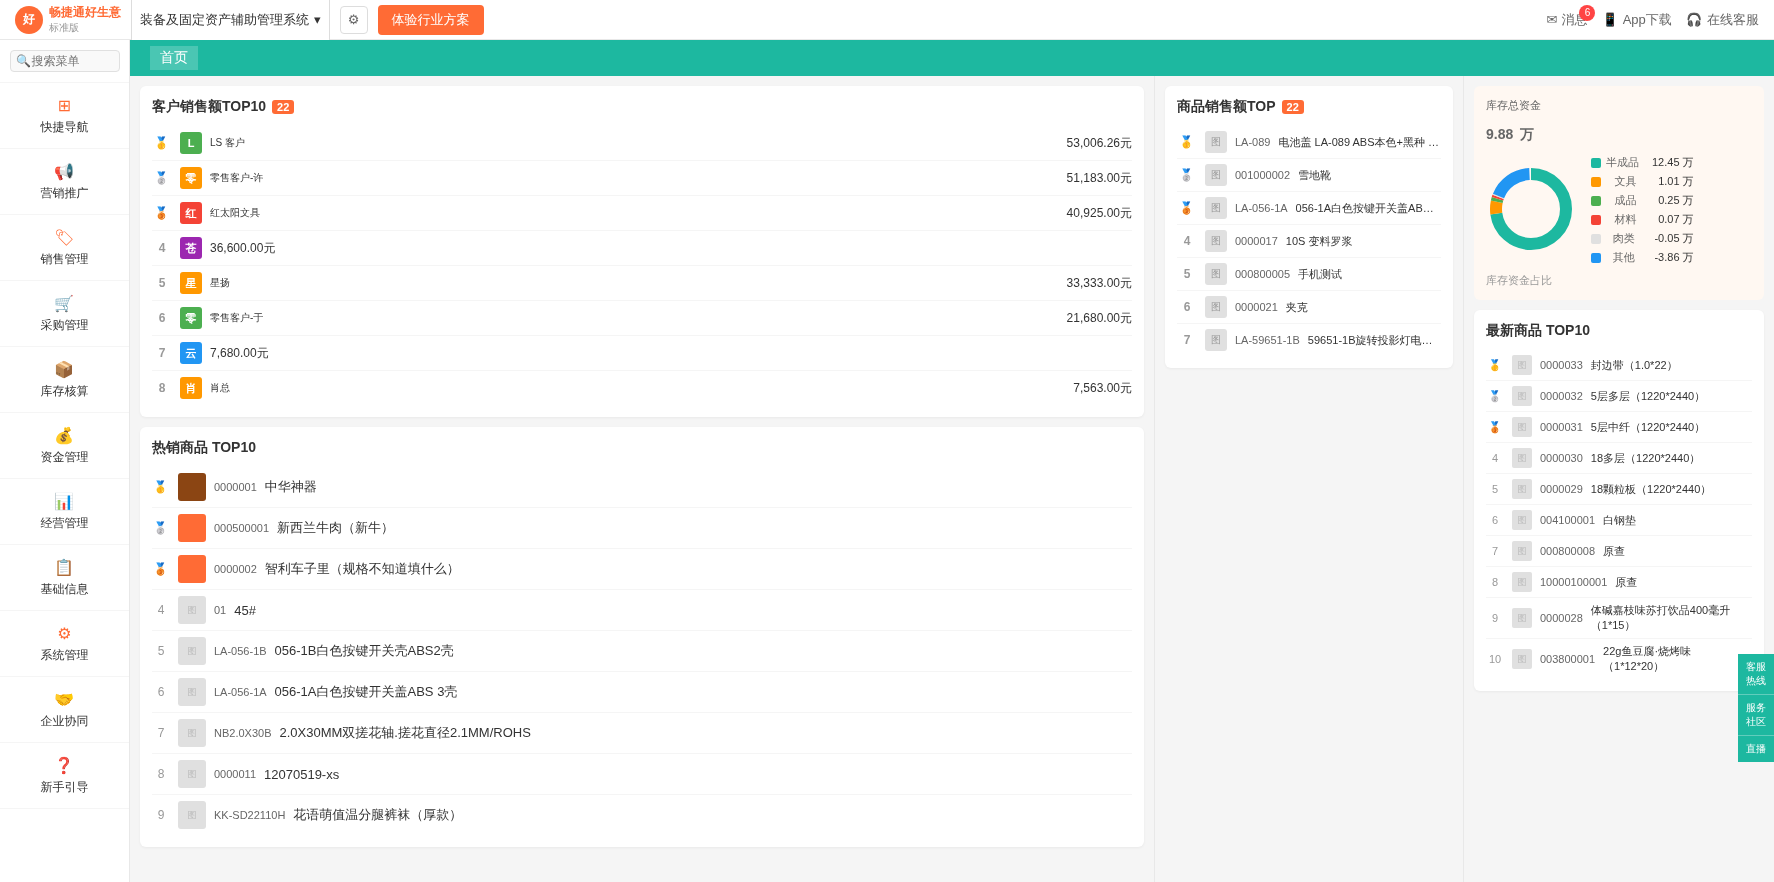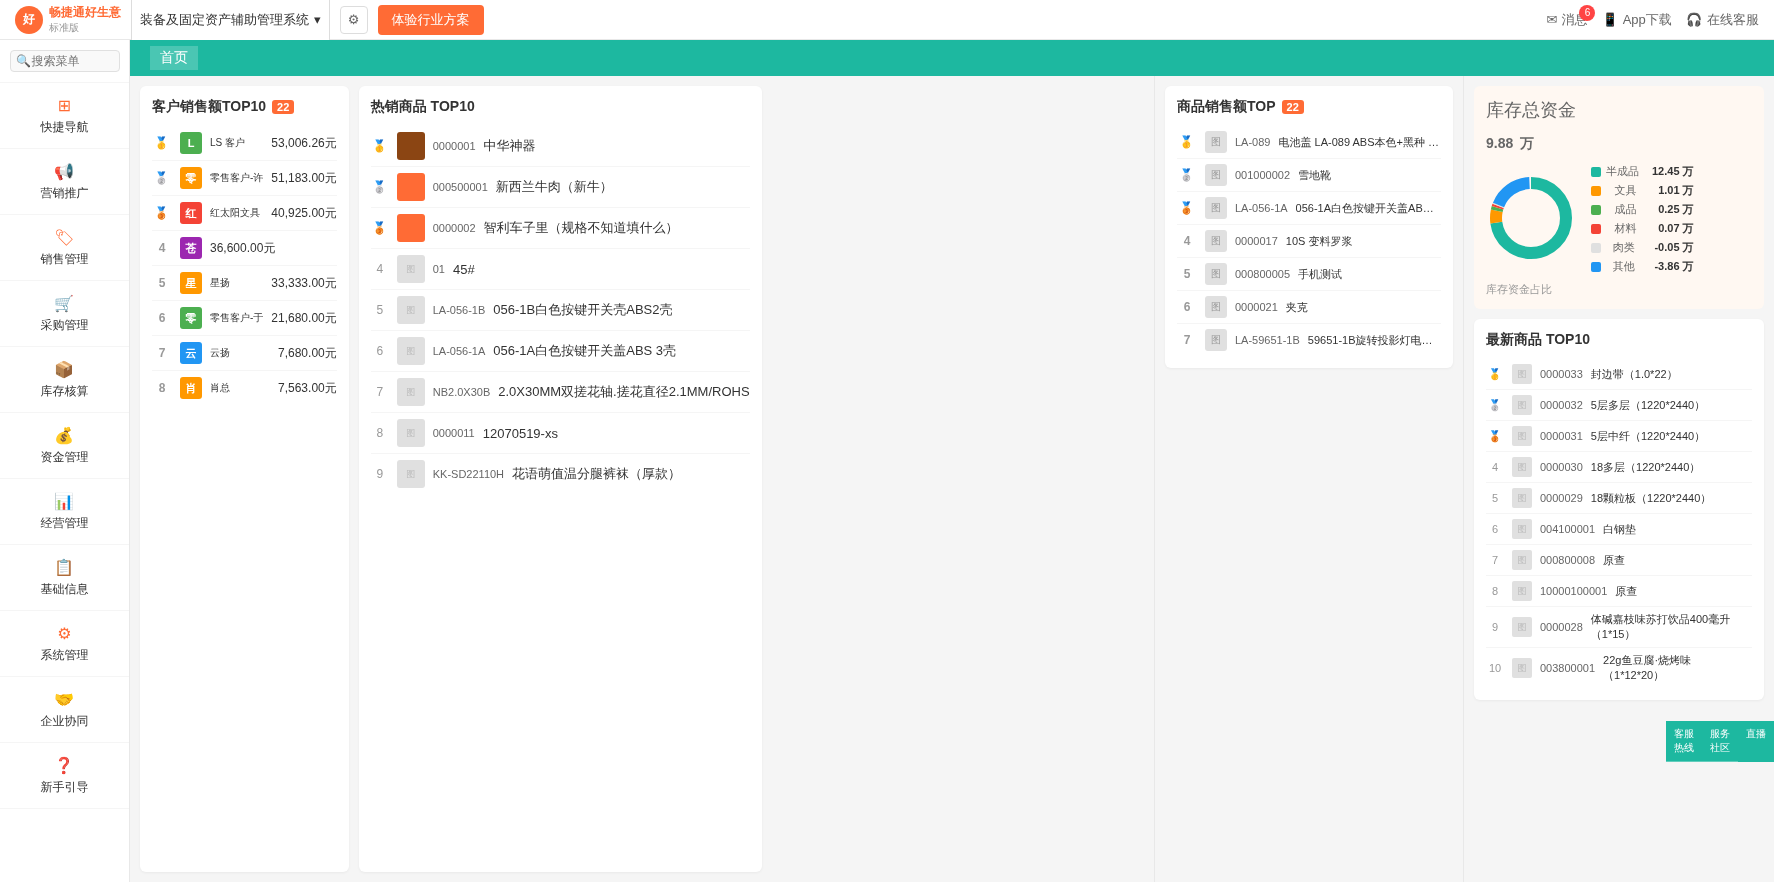--- a/index.html
+++ b/index.html
@@ -33,21 +33,21 @@
     
     .nav-tab { background: #1db8a0; height: 36px; display: flex; align-items: center; padding: 0 20px; flex-shrink: 0; }
     .nav-tab-item { color: white; font-size: 14px; padding: 0 10px; height: 24px; display: flex; align-items: center; cursor: pointer; }
     .nav-tab-item.active { background: rgba(255,255,255,0.2); }
 
     
     .content { flex: 1; overflow: hidden; display: flex; flex-direction: column; }
     .content-body { flex: 1; overflow-y: auto; display: flex; gap: 0; }
 
     
-    .left-panel { flex: 1; overflow-y: auto; padding: 10px; display: flex; flex-direction: row; gap: 10px; min-width: 0; }
+    .left-panel { flex: 1; overflow-y: auto; padding: 10px; display: flex; flex-direction: column; gap: 10px; min-width: 0; }
 
     
     .mid-panel { width: 310px; overflow-y: auto; padding: 10px; display: flex; flex-direction: column; gap: 10px; border-left: 1px solid #e8e8e8; border-right: 1px solid #e8e8e8; flex-shrink: 0; }
 
     
     .right-panel { width: 310px; overflow-y: auto; padding: 10px; display: flex; flex-direction: column; gap: 10px; flex-shrink: 0; }
 
     
     .card { background: #fff; border-radius: 6px; padding: 12px; box-shadow: 0 1px 3px rgba(0,0,0,0.05); }
     .card-title { font-size: 14px; font-weight: bold; color: #333; margin-bottom: 10px; display: flex; align-items: center; gap: 6px; }
@@ -74,43 +74,43 @@
     
     .hot-row { display: flex; align-items: center; padding: 6px 0; border-bottom: 1px solid #f5f5f5; gap: 8px; }
     .hot-row:last-child { border-bottom: none; }
     .hot-num { width: 18px; text-align: center; font-size: 12px; color: #999; flex-shrink: 0; }
     .hot-thumb { width: 28px; height: 28px; background: #e0e0e0; border-radius: 3px; overflow: hidden; flex-shrink: 0; display: flex; align-items: center; justify-content: center; }
     .hot-code { font-size: 11px; color: #666; flex-shrink: 0; }
     .hot-name { flex: 1; font-size: 13px; color: #333; white-space: nowrap; overflow: hidden; text-overflow: ellipsis; }
 
     
     .inventory-card { background: #fff8f2; border-radius: 6px; padding: 12px; }
-    .inventory-title { font-size: 18px; color: #666; margin-bottom: 4px; }
+    .inventory-title { font-size: 11px; color: #666; margin-bottom: 4px; }
     .inventory-value { font-size: 24px; font-weight: bold; color: #333; }
     .inventory-value span { font-size: 14px; color: #666; }
 
     
     .donut-wrap { display: flex; align-items: center; gap: 15px; margin-top: 10px; }
     .donut-legend { display: flex; flex-direction: column; gap: 4px; font-size: 11px; }
     .legend-item { display: flex; align-items: center; gap: 5px; justify-content: space-between; }
     .legend-dot { width: 10px; height: 10px; border-radius: 2px; flex-shrink: 0; }
     .legend-label { color: #666; }
-    .legend-val { color: #333; font-weight: bold; margin-left: 8px; }
+    .legend-val { color: #333; font-weight: normal; margin-left: 8px; }
     .donut-sub { font-size: 11px; color: #999; margin-top: 8px; }
 
     
     .new-prod-row { display: flex; align-items: center; padding: 5px 0; border-bottom: 1px solid #f5f5f5; gap: 8px; }
     .new-prod-row:last-child { border-bottom: none; }
     .new-rank-num { width: 18px; text-align: center; font-size: 11px; color: #999; flex-shrink: 0; }
     .new-thumb { width: 20px; height: 20px; background: #e0e0e0; border-radius: 2px; flex-shrink: 0; display: flex; align-items: center; justify-content: center; color: #bbb; font-size: 9px; }
     .new-code { font-size: 11px; color: #666; flex-shrink: 0; }
     .new-name { flex: 1; font-size: 11px; color: #333; }
 
     
-    .float-btns { position: fixed; right: 0; bottom: 120px; display: flex; gap: 0; z-index: 100; }
+    .float-btns { position: fixed; right: 0; bottom: 120px; display: flex; flex-direction: column; gap: 0; z-index: 100; }
     .float-btn { width: 36px; background: #1db8a0; color: white; font-size: 10px; padding: 6px 4px; text-align: center; cursor: pointer; border-bottom: 1px solid rgba(255,255,255,0.3); }
     .float-btn:last-child { border-bottom: none; }
 
     
     ::-webkit-scrollbar { width: 4px; }
     ::-webkit-scrollbar-track { background: #f1f1f1; }
     ::-webkit-scrollbar-thumb { background: #ccc; border-radius: 2px; }
   </style>
 </head>
 <body>
@@ -252,21 +252,20 @@
   </div>
               <div class="rank-row">
     <span class="rank-num ">6</span>
     <div class="rank-avatar" style="background:#4caf50">零</div>
     <span class="rank-name">零售客户-于</span>
     <span class="rank-value">21,680.00元</span>
   </div>
               <div class="rank-row">
     <span class="rank-num ">7</span>
     <div class="rank-avatar" style="background:#2196f3">云</div>
-    <span class="rank-name">云扬</span>
     <span class="rank-value">7,680.00元</span>
   </div>
               <div class="rank-row">
     <span class="rank-num ">8</span>
     <div class="rank-avatar" style="background:#ff9800">肖</div>
     <span class="rank-name">肖总</span>
     <span class="rank-value">7,563.00元</span>
   </div>
             </div>
         </div>

